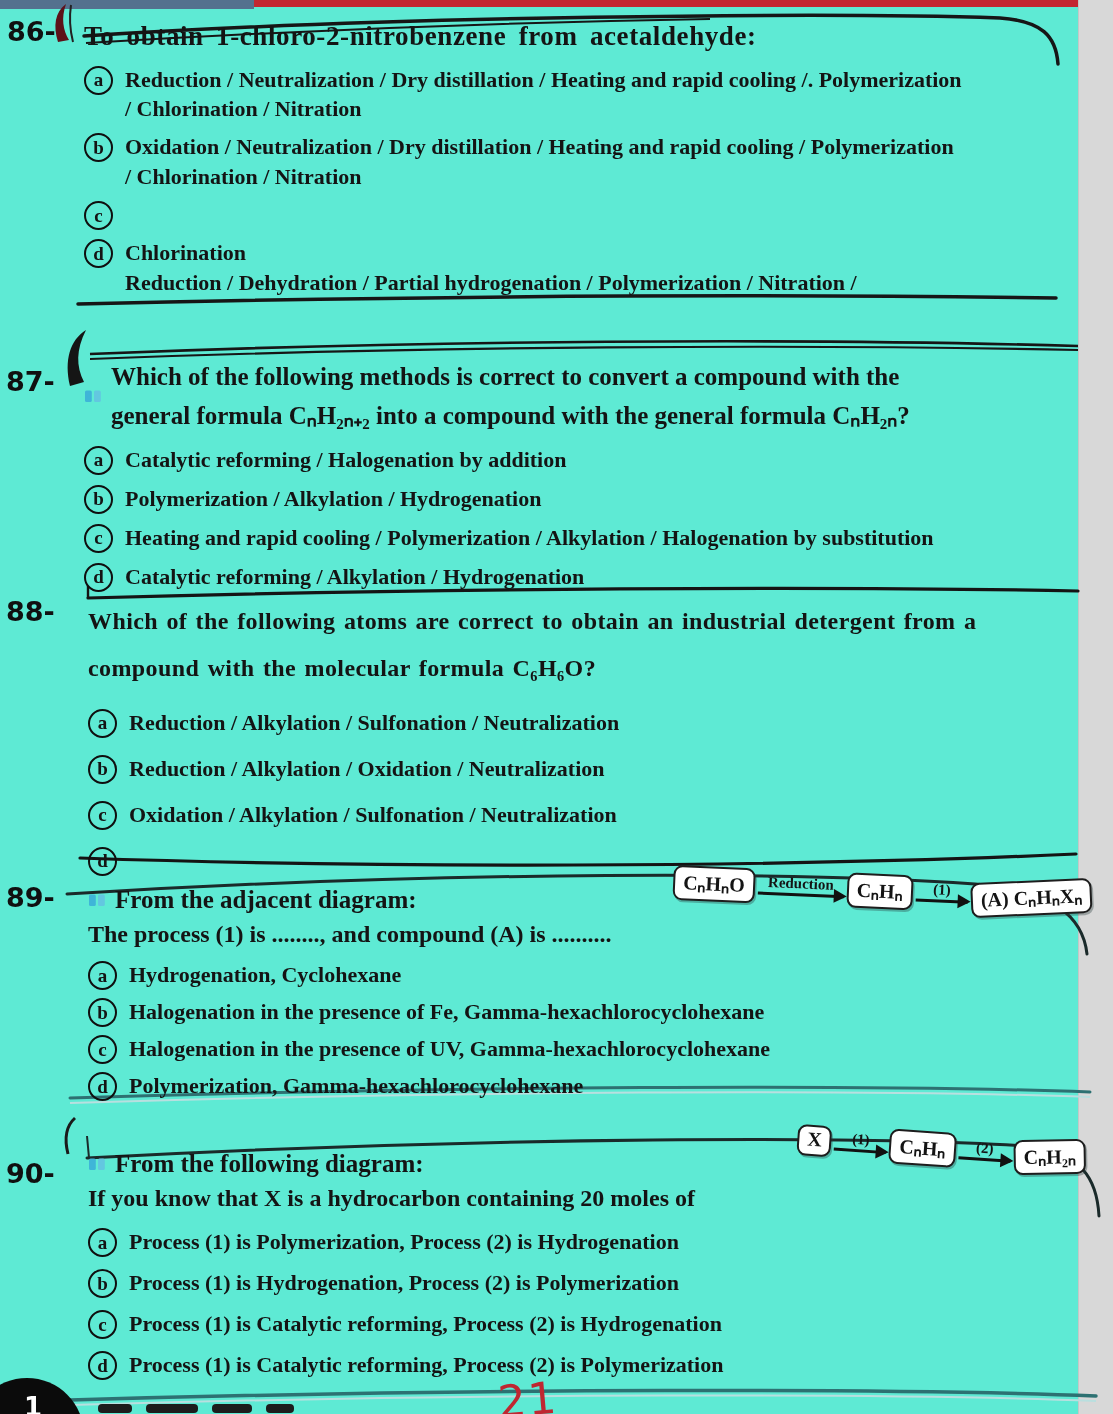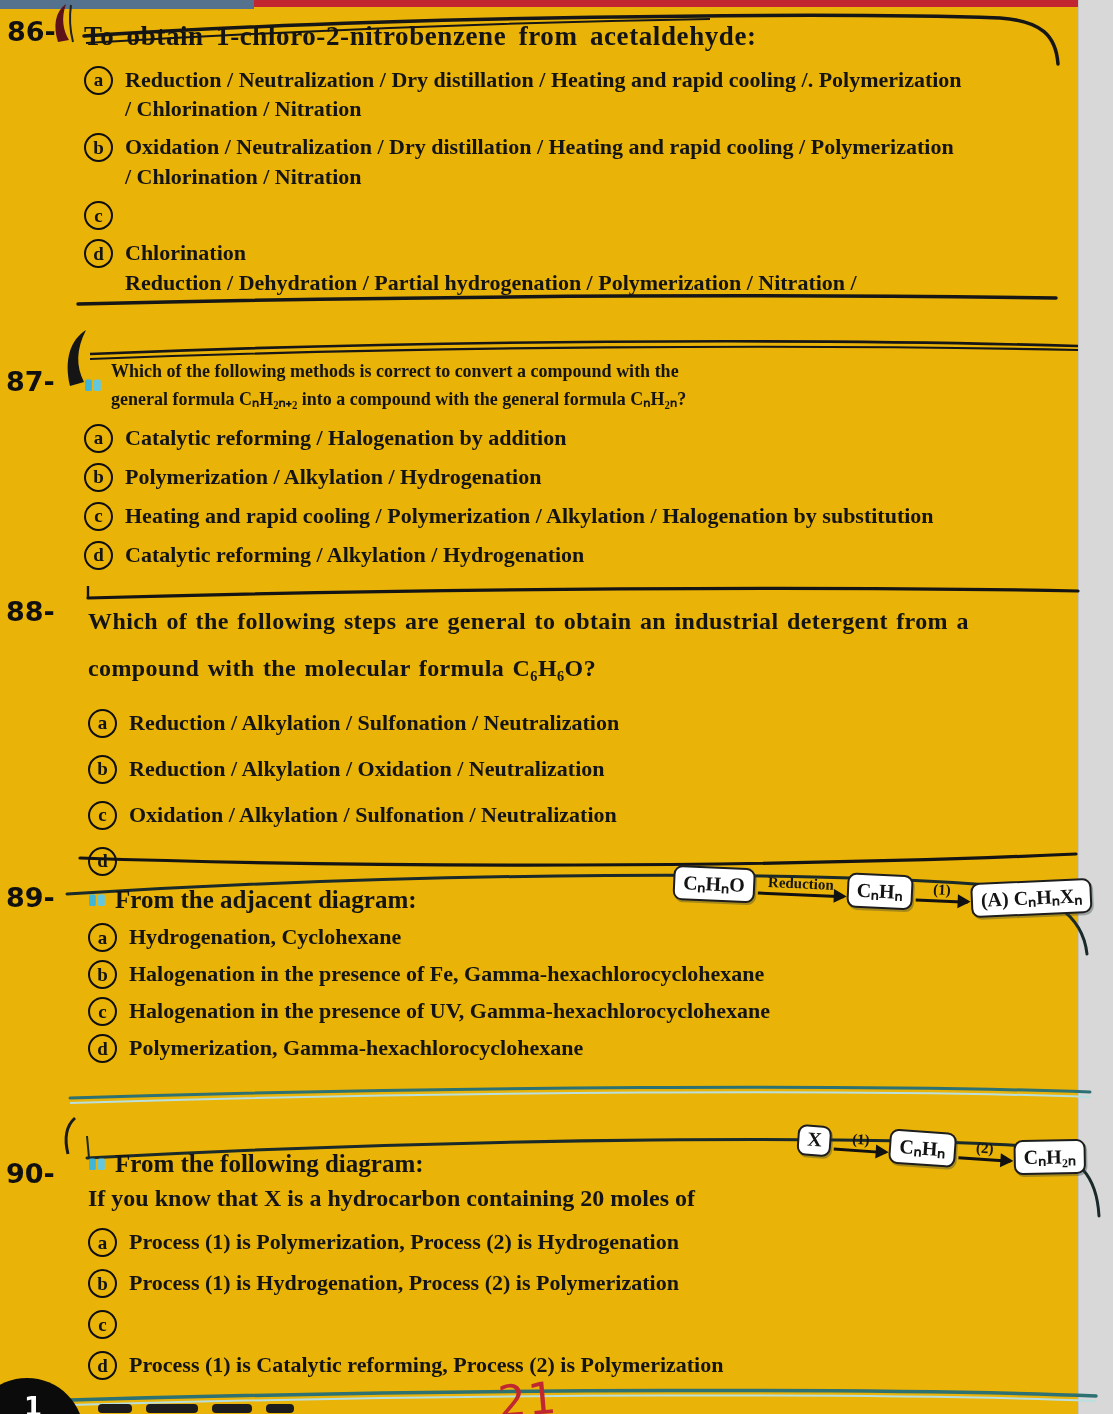--- a/index.html
+++ b/index.html
@@ -1,25 +1,25 @@
 <!DOCTYPE html>
 <html><head>
 <meta charset="utf-8">
 <style>
   html,body{margin:0;padding:0;background:#e9e9e9;}
-  .page{position:relative;width:1113px;height:1414px;background:#eab308;overflow:hidden;
+  .page{position:relative;width:1113px;height:1414px;background:#5eead4;overflow:hidden;
         font-family:"Liberation Serif", serif;color:#141414;}
   .right-strip{position:absolute;right:0;top:0;width:34px;height:100%;background:#d8d8d8;border-left:1px solid #c6c6c6;}
   .topbar-left{position:absolute;left:0;top:0;width:254px;height:9px;background:#54718e;}
   .topbar-right{position:absolute;left:254px;top:0;width:843px;height:7px;background:#c22731;}
 
   .qnum{position:absolute;font-family:"DejaVu Sans", sans-serif;font-weight:700;font-size:27px;color:#101010;}
 
   .sec{position:absolute;}
-  .title{font-weight:700;font-size:18px;line-height:1.5;}
+  .title{font-weight:700;font-size:25px;line-height:1.5;}
   .t86{font-size:27px;letter-spacing:0.6px;word-spacing:5px;}
   .t87{line-height:1.55;}
   .t88{font-size:24px;line-height:1.95;letter-spacing:0.4px;word-spacing:2px;}
   .title-line{display:block;white-space:nowrap;}
   .title-row{display:flex;align-items:center;gap:9px;font-weight:700;font-size:25px;}
   .subtitle{font-weight:700;font-size:24px;line-height:1.5;margin-top:2px;}
 
   .opts{margin-top:8px;}
   .opt{display:flex;align-items:flex-start;font-weight:700;font-size:22px;line-height:1.36;}
   .letter{width:29px;height:29px;border:2.5px solid #0f0f0f;border-radius:50%;display:flex;
@@ -171,21 +171,21 @@
       </div>
       <div class="opt">
         <span class="letter">d</span>
         <span class="opt-line">Catalytic reforming / Alkylation / Hydrogenation</span>
       </div>
     </div>
   </div>
 
   <div class="sec" style="left:88px;top:598px;width:992px">
     <div class="title t88">
-        <span class="title-line">Which of the following steps are general to obtain an industrial detergent from a</span>
+        <span class="title-line">Which of the following atoms are correct to obtain an industrial detergent from a</span>
         <span class="title-line">compound with the molecular formula C₆H₆O?</span>
       </div>
     <div class="opts m88">
       <div class="opt">
         <span class="letter">a</span>
         <span class="opt-line">Reduction / Alkylation / Sulfonation / Neutralization</span>
       </div>
       <div class="opt">
         <span class="letter">b</span>
         <span class="opt-line">Reduction / Alkylation / Oxidation / Neutralization</span>
@@ -214,20 +214,21 @@
       </span>
       <span class="dbox">(A) CₙHₙXₙ</span>
     </div>
     <div class="title-row">
       <svg class="book-icon" width="18" height="15">
         <rect x="1" y="1.5" width="6.8" height="11.5" rx="1.6" fill="#3fb5d8"></rect>
         <rect x="10" y="1.5" width="6.8" height="11.5" rx="1.6" fill="#63c7e0"></rect>
       </svg>
       <span>From the adjacent diagram:</span>
     </div>
+    <div class="subtitle">The process (1) is ........, and compound (A) is ..........</div>
     <div class="opts m89">
       <div class="opt">
         <span class="letter">a</span>
         <span class="opt-line">Hydrogenation, Cyclohexane</span>
       </div>
       <div class="opt">
         <span class="letter">b</span>
         <span class="opt-line">Halogenation in the presence of Fe, Gamma-hexachlorocyclohexane</span>
       </div>
       <div class="opt">
@@ -269,20 +270,21 @@
       <div class="opt">
         <span class="letter">a</span>
         <span class="opt-line">Process (1) is Polymerization, Process (2) is Hydrogenation</span>
       </div>
       <div class="opt">
         <span class="letter">b</span>
         <span class="opt-line">Process (1) is Hydrogenation, Process (2) is Polymerization</span>
       </div>
       <div class="opt">
         <span class="letter">c</span>
+        <span class="opt-line">Process (1) is Catalytic reforming, Process (2) is Hydrogenation</span>
       </div>
       <div class="opt">
         <span class="letter">d</span>
         <span class="opt-line">Process (1) is Catalytic reforming, Process (2) is Polymerization</span>
       </div>
     </div>
   </div>
 
   <div class="corner-circle">
     <span>1</span>

